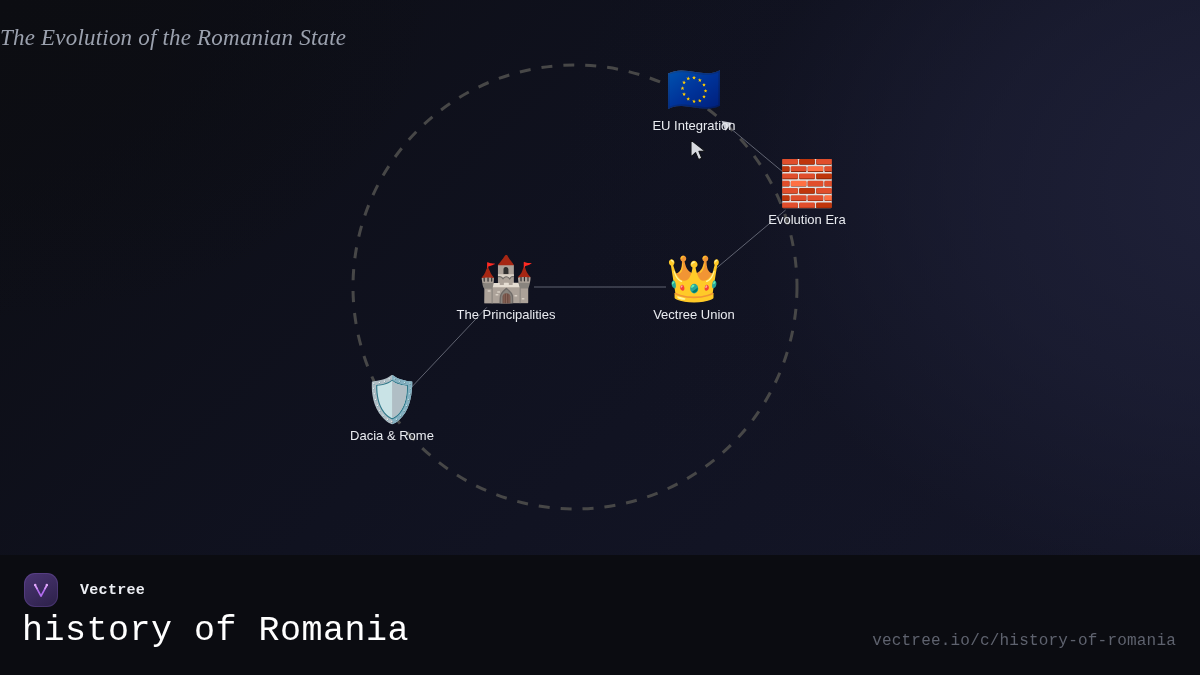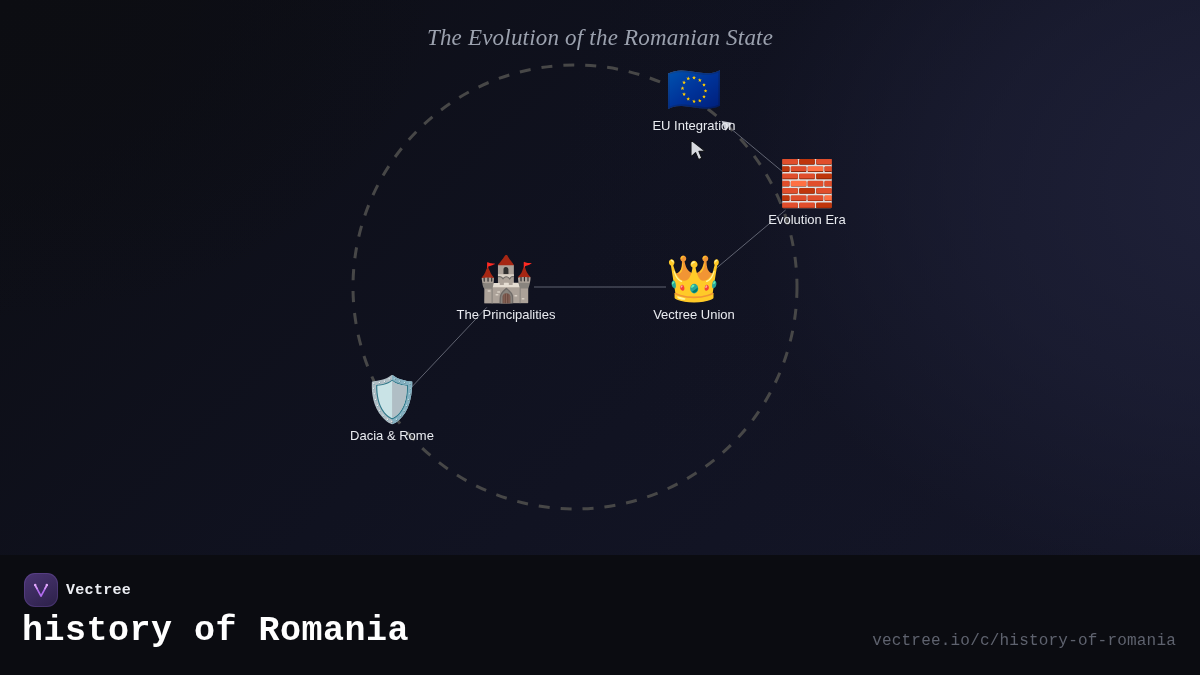--- a/index.html
+++ b/index.html
@@ -23,21 +23,21 @@
   #graph {
     position:absolute;
     left:0; top:0; width:1200px; height:560px;
   }
   #graph-svg { position:absolute; left:0; top:0; width:1200px; height:560px; }
 
   
   #title {
     position:absolute;
     left:0; top:25px; width:1200px;
-    text-align:center;
+    text-align:left;
     font-family:"Liberation Serif", serif;
     font-style:italic;
     font-size:23px;
     letter-spacing:0.2px;
     color:#9ba1ae;
     white-space:nowrap;
   }
 
   
   .node {
@@ -70,41 +70,41 @@
   #cursor { position:absolute; width:18px; height:24px; pointer-events:none; }
 
   
   #footer {
     position:absolute;
     left:0; bottom:0; width:1200px; height:120px;
     background:#0b0c11;
   }
   #brand-row {
     position:absolute; left:24px; top:18px;
-    display:flex; align-items:center; gap:8px;
+    display:flex; align-items:center; gap:22px;
   }
   #brand-logo {
     width:34px; height:34px;
     border-radius:11px;
     background:linear-gradient(150deg, #4a3472 0%, #3a2a5c 55%, #2b2047 100%);
     display:flex; align-items:center; justify-content:center;
     box-shadow:inset 0 0 0 1px rgba(150,110,220,0.22);
   }
   #brand-name {
     font-family:"Liberation Mono", monospace;
     font-size:15px;
     font-weight:bold;
     color:#eceef3;
     letter-spacing:0.3px;
   }
   #page-title {
     position:absolute; left:22px; top:56px;
     font-family:"Liberation Mono", monospace;
     font-size:35px;
-    font-weight:bold;
+    font-weight:normal;
     color:#ffffff;
     letter-spacing:0.5px;
     white-space:nowrap;
   }
   #footer-url {
     position:absolute; right:24px; bottom:25px;
     font-family:"Liberation Mono", monospace;
     font-size:16px;
     color:#5e626e;
     letter-spacing:0.2px;

